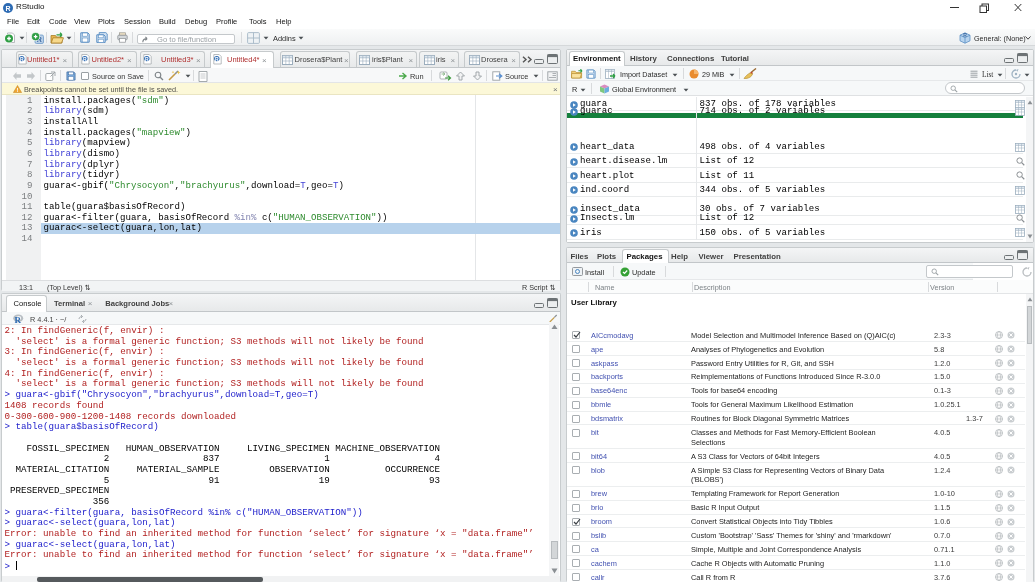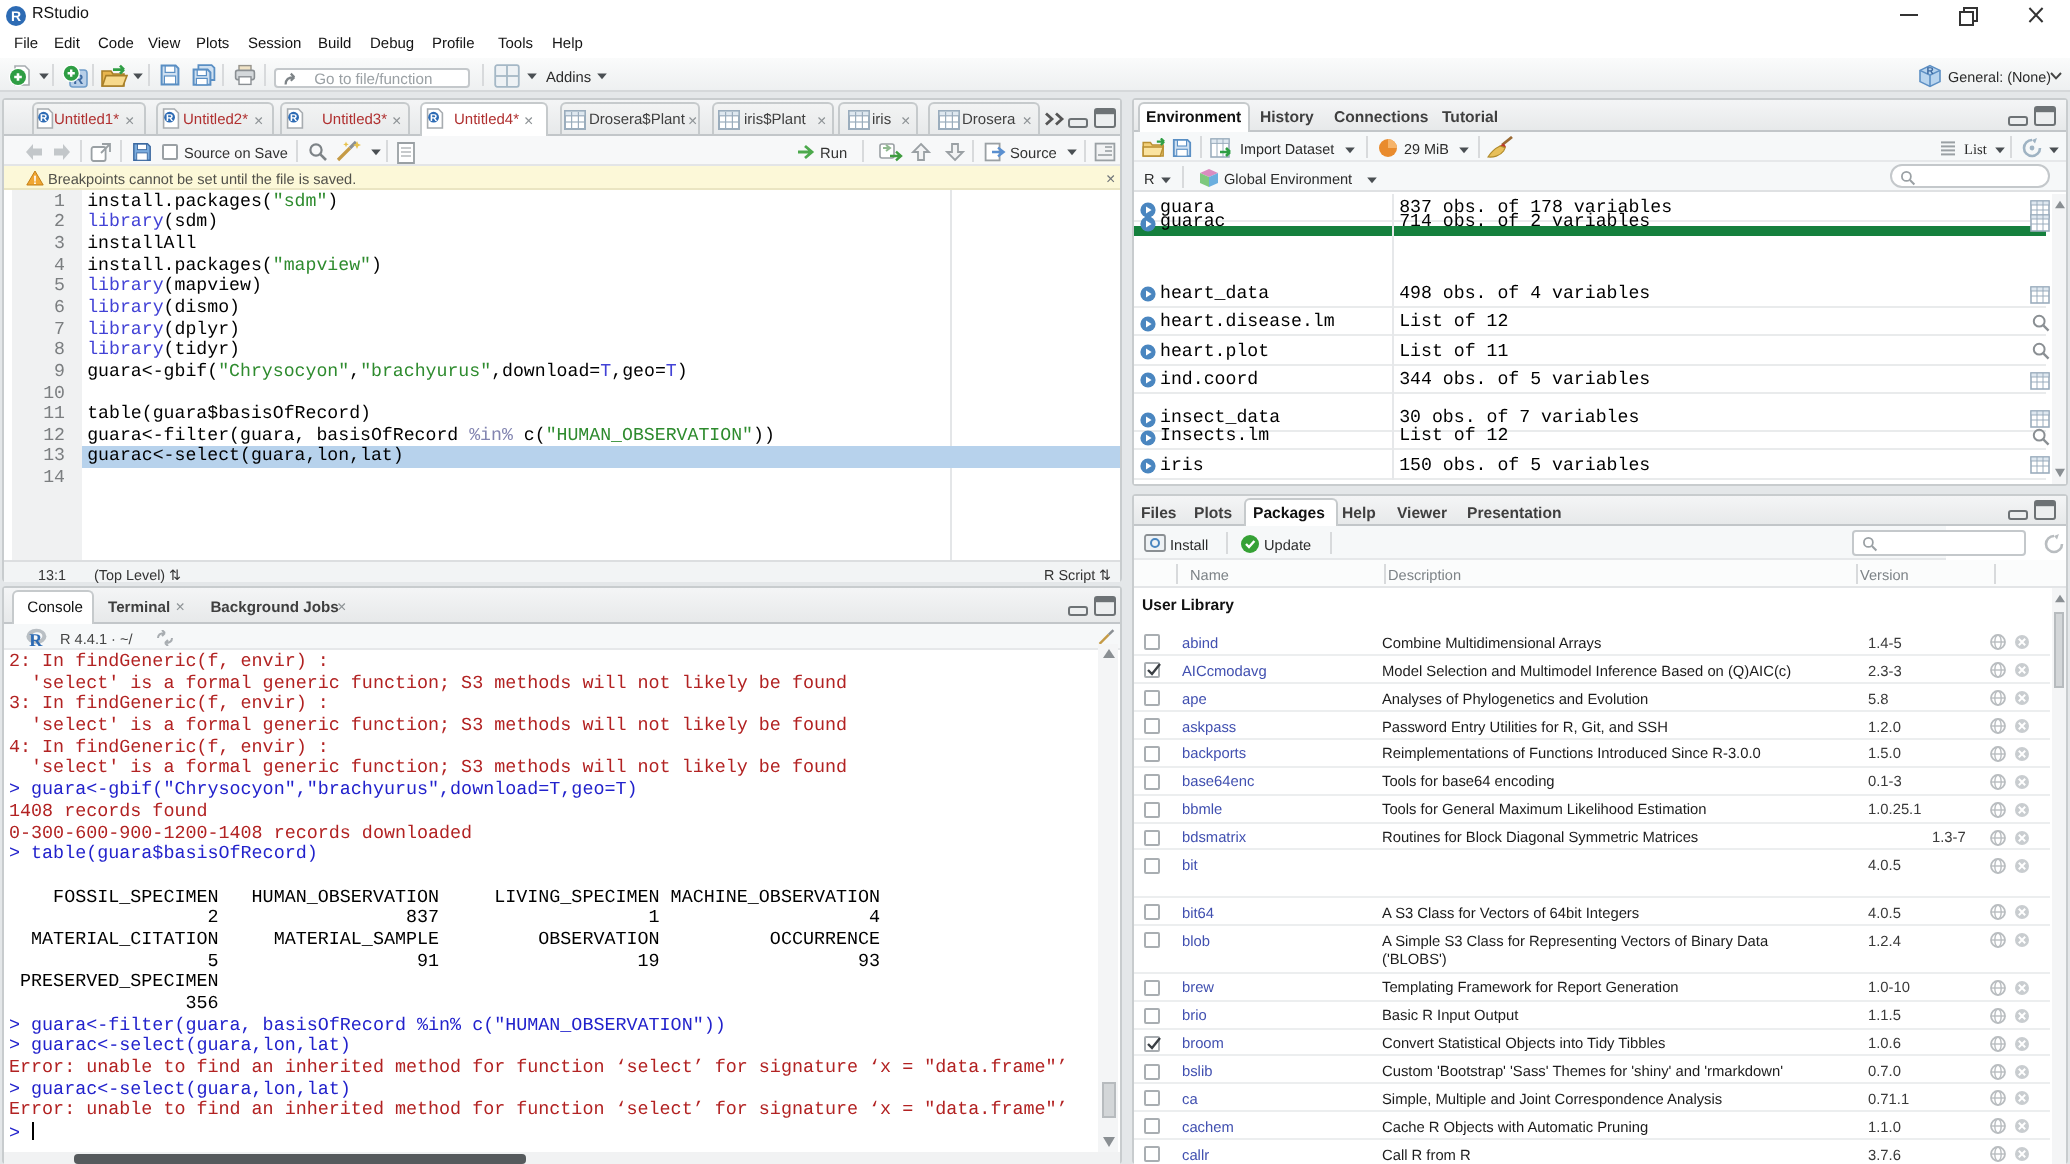--- a/index.html
+++ b/index.html
@@ -685,35 +685,20 @@
       <span class="abs" style="left:28px;top:3px;font-size:7.3px;color:#7d8387;">Name</span>
       <span class="abs" style="left:127px;top:3px;font-size:7.3px;color:#7d8387;">Description</span>
       <span class="abs" style="left:363px;top:3px;font-size:7.3px;color:#7d8387;">Version</span>
       <div class="sep" style="left:21px;top:2px;height:10px;"></div>
       <div class="sep" style="left:124.5px;top:2px;height:10px;"></div>
       <div class="sep" style="left:361px;top:2px;height:10px;"></div>
       <div class="sep" style="left:430px;top:2px;height:10px;"></div>
     </div>
     <div class="abs" style="left:0;top:46px;width:466px;height:289px;background:#fff;overflow:hidden;" id="pkglist">
       <span class="abs" style="left:4px;top:4px;font-size:7.8px;font-weight:bold;color:#111;">User Library</span>
-      <div class="abs" style="left:0;top:20.30px;width:458px;height:13.9px;border-bottom:1px solid #eceeef;">
-          <div class="abs" style="left:4.7px;top:3px;width:8px;height:8px;background:#fff;border:1px solid #a9aeb2;border-radius:1px;"></div>
-          <span class="abs" style="left:24px;top:2.6px;font-size:7.4px;color:#4150b0;">abind</span>
-          <span class="abs" style="left:124px;top:2.6px;font-size:7.4px;color:#1c1c1c;line-height:9.8px;display:inline-block;width:235px;">Combine Multidimensional Arrays</span>
-          <span class="abs" style="left:367px;top:2.6px;font-size:7.4px;color:#3a3a3a;">1.4-5</span>
-          <svg class="abs" style="left:428px;top:3px;" width="8" height="8" viewBox="0 0 8 8">
-            <circle cx="4" cy="4" r="3.5" fill="none" stroke="#b9bdc0" stroke-width="0.9"></circle>
-            <ellipse cx="4" cy="4" rx="1.6" ry="3.5" fill="none" stroke="#b9bdc0" stroke-width="0.7"></ellipse>
-            <line x1="0.5" y1="4" x2="7.5" y2="4" stroke="#b9bdc0" stroke-width="0.7"></line>
-          </svg>
-          <svg class="abs" style="left:440px;top:3px;" width="8" height="8" viewBox="0 0 8 8">
-            <circle cx="4" cy="4" r="3.5" fill="#c9cdd0"></circle>
-            <path d="M2.4 2.4 L5.6 5.6 M5.6 2.4 L2.4 5.6" stroke="#fff" stroke-width="1"></path>
-          </svg>
-        </div>
       <div class="abs" style="left:0;top:34.20px;width:458px;height:13.9px;border-bottom:1px solid #eceeef;">
           <div class="abs" style="left:4.7px;top:3px;width:8px;height:8px;background:#fff;border:1px solid #a9aeb2;border-radius:1px;">
             <svg class="abs" style="left:0.2px;top:-1px;" width="8" height="8" viewBox="0 0 8 8">
               <path d="M1 4 L3 6 L7 1" fill="none" stroke="#3a3f44" stroke-width="1.2"></path>
             </svg>
           </div>
           <span class="abs" style="left:24px;top:2.6px;font-size:7.4px;color:#4150b0;">AICcmodavg</span>
           <span class="abs" style="left:124px;top:2.6px;font-size:7.4px;color:#1c1c1c;line-height:9.8px;display:inline-block;width:235px;">Model Selection and Multimodel Inference Based on (Q)AIC(c)</span>
           <span class="abs" style="left:367px;top:2.6px;font-size:7.4px;color:#3a3a3a;">2.3-3</span>
           <svg class="abs" style="left:428px;top:3px;" width="8" height="8" viewBox="0 0 8 8">
@@ -812,20 +797,21 @@
             <line x1="0.5" y1="4" x2="7.5" y2="4" stroke="#b9bdc0" stroke-width="0.7"></line>
           </svg>
           <svg class="abs" style="left:440px;top:3px;" width="8" height="8" viewBox="0 0 8 8">
             <circle cx="4" cy="4" r="3.5" fill="#c9cdd0"></circle>
             <path d="M2.4 2.4 L5.6 5.6 M5.6 2.4 L2.4 5.6" stroke="#fff" stroke-width="1"></path>
           </svg>
         </div>
       <div class="abs" style="left:0;top:131.50px;width:458px;height:23.7px;border-bottom:1px solid #eceeef;">
           <div class="abs" style="left:4.7px;top:3px;width:8px;height:8px;background:#fff;border:1px solid #a9aeb2;border-radius:1px;"></div>
           <span class="abs" style="left:24px;top:2.6px;font-size:7.4px;color:#4150b0;">bit</span>
+          <span class="abs" style="left:124px;top:2.6px;font-size:7.4px;color:#1c1c1c;line-height:9.8px;display:inline-block;width:235px;">Classes and Methods for Fast Memory-Efficient Boolean<br>Selections</span>
           <span class="abs" style="left:367px;top:2.6px;font-size:7.4px;color:#3a3a3a;">4.0.5</span>
           <svg class="abs" style="left:428px;top:3px;" width="8" height="8" viewBox="0 0 8 8">
             <circle cx="4" cy="4" r="3.5" fill="none" stroke="#b9bdc0" stroke-width="0.9"></circle>
             <ellipse cx="4" cy="4" rx="1.6" ry="3.5" fill="none" stroke="#b9bdc0" stroke-width="0.7"></ellipse>
             <line x1="0.5" y1="4" x2="7.5" y2="4" stroke="#b9bdc0" stroke-width="0.7"></line>
           </svg>
           <svg class="abs" style="left:440px;top:3px;" width="8" height="8" viewBox="0 0 8 8">
             <circle cx="4" cy="4" r="3.5" fill="#c9cdd0"></circle>
             <path d="M2.4 2.4 L5.6 5.6 M5.6 2.4 L2.4 5.6" stroke="#fff" stroke-width="1"></path>
           </svg>

